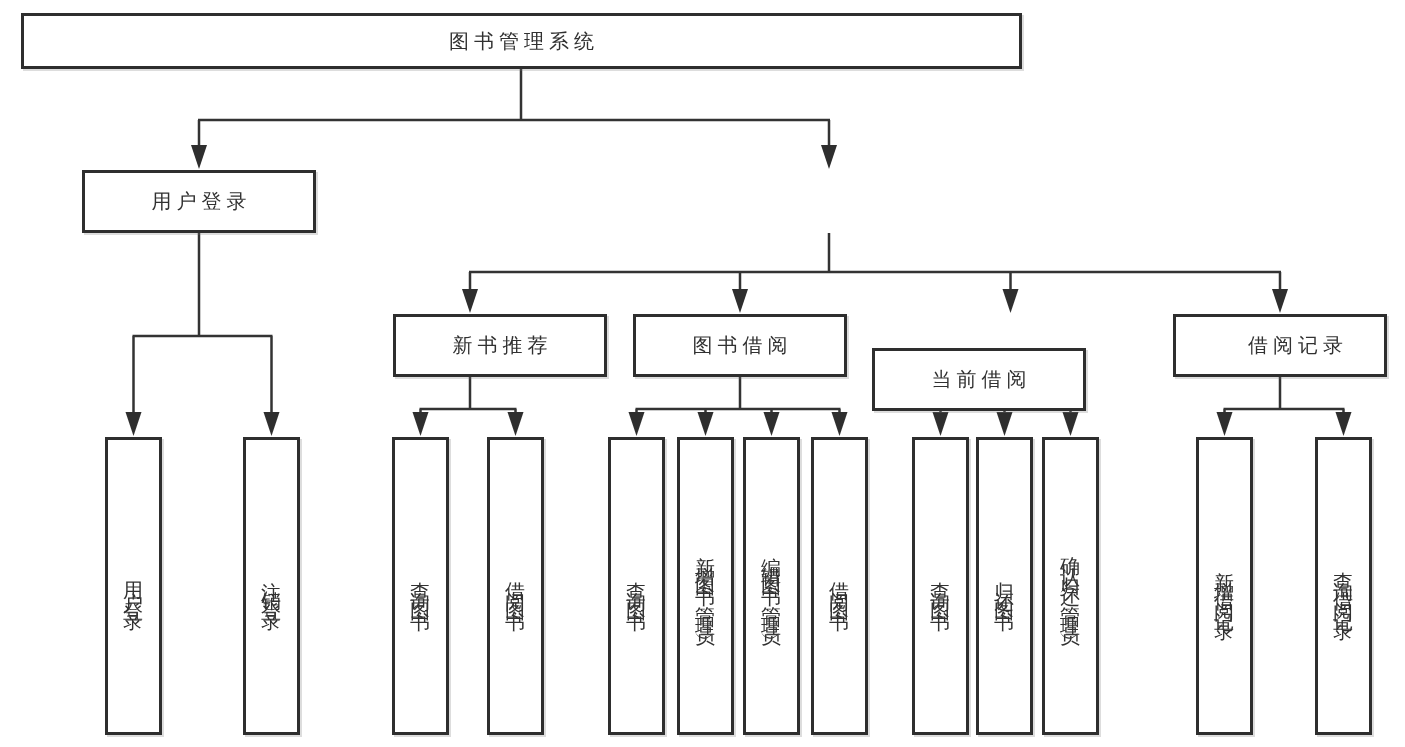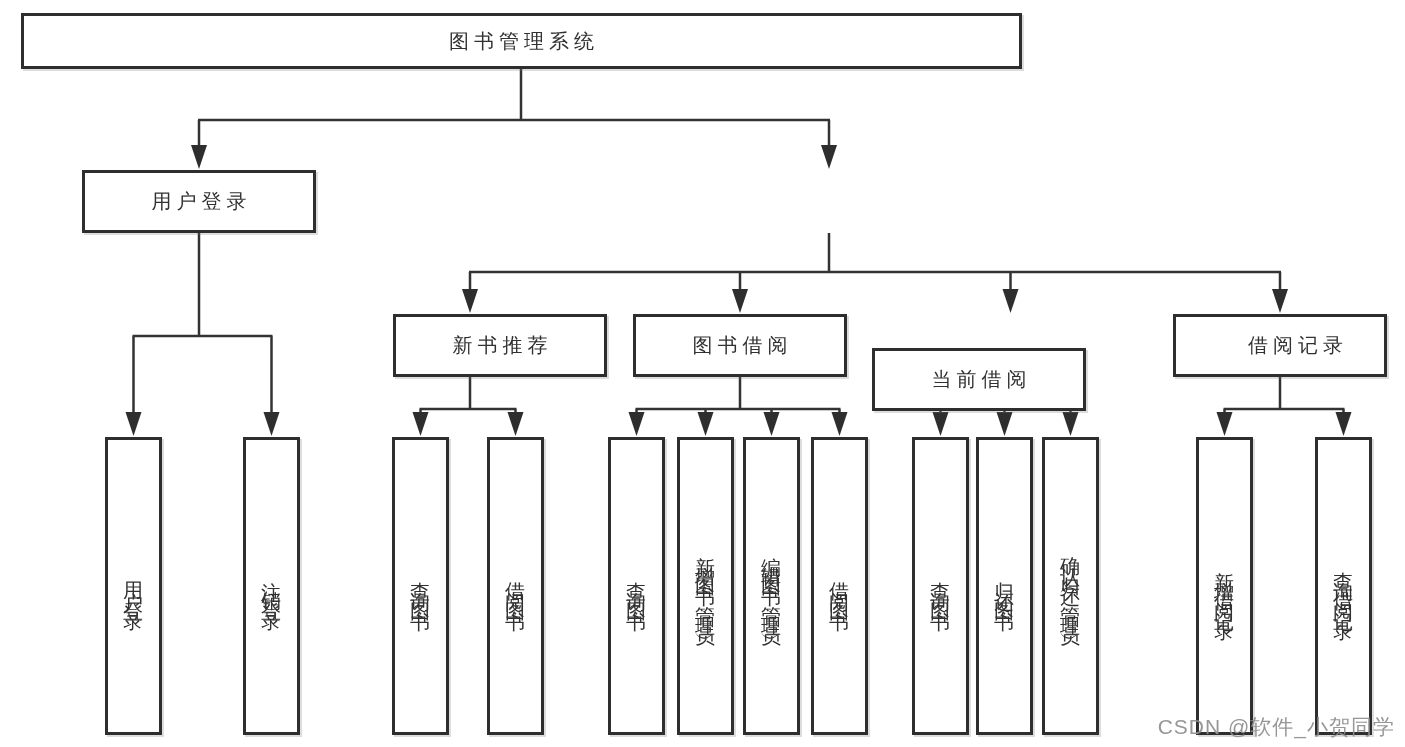--- a/index.html
+++ b/index.html
@@ -142,15 +142,14 @@
   <div class="box vbox" style="left:743px; top:437px; width:57px; height:298px;">编辑图书（管理员）</div>
   <div class="box vbox" style="left:811px; top:437px; width:57px; height:298px;">借阅图书</div>
 
   <div class="box vbox" style="left:912px; top:437px; width:57px; height:298px;">查询图书</div>
   <div class="box vbox" style="left:976px; top:437px; width:57px; height:298px;">归还图书</div>
   <div class="box vbox" style="left:1042px; top:437px; width:57px; height:298px;">确认归还（管理员）</div>
 
   <div class="box vbox" style="left:1196px; top:437px; width:57px; height:298px;">新增借阅记录</div>
   <div class="box vbox" style="left:1315px; top:437px; width:57px; height:298px;">查询借阅记录</div>
 
-  <div id="watermark">CSDN @软件_小贺同学</div>
 
 </div>
 
 </body></html>

